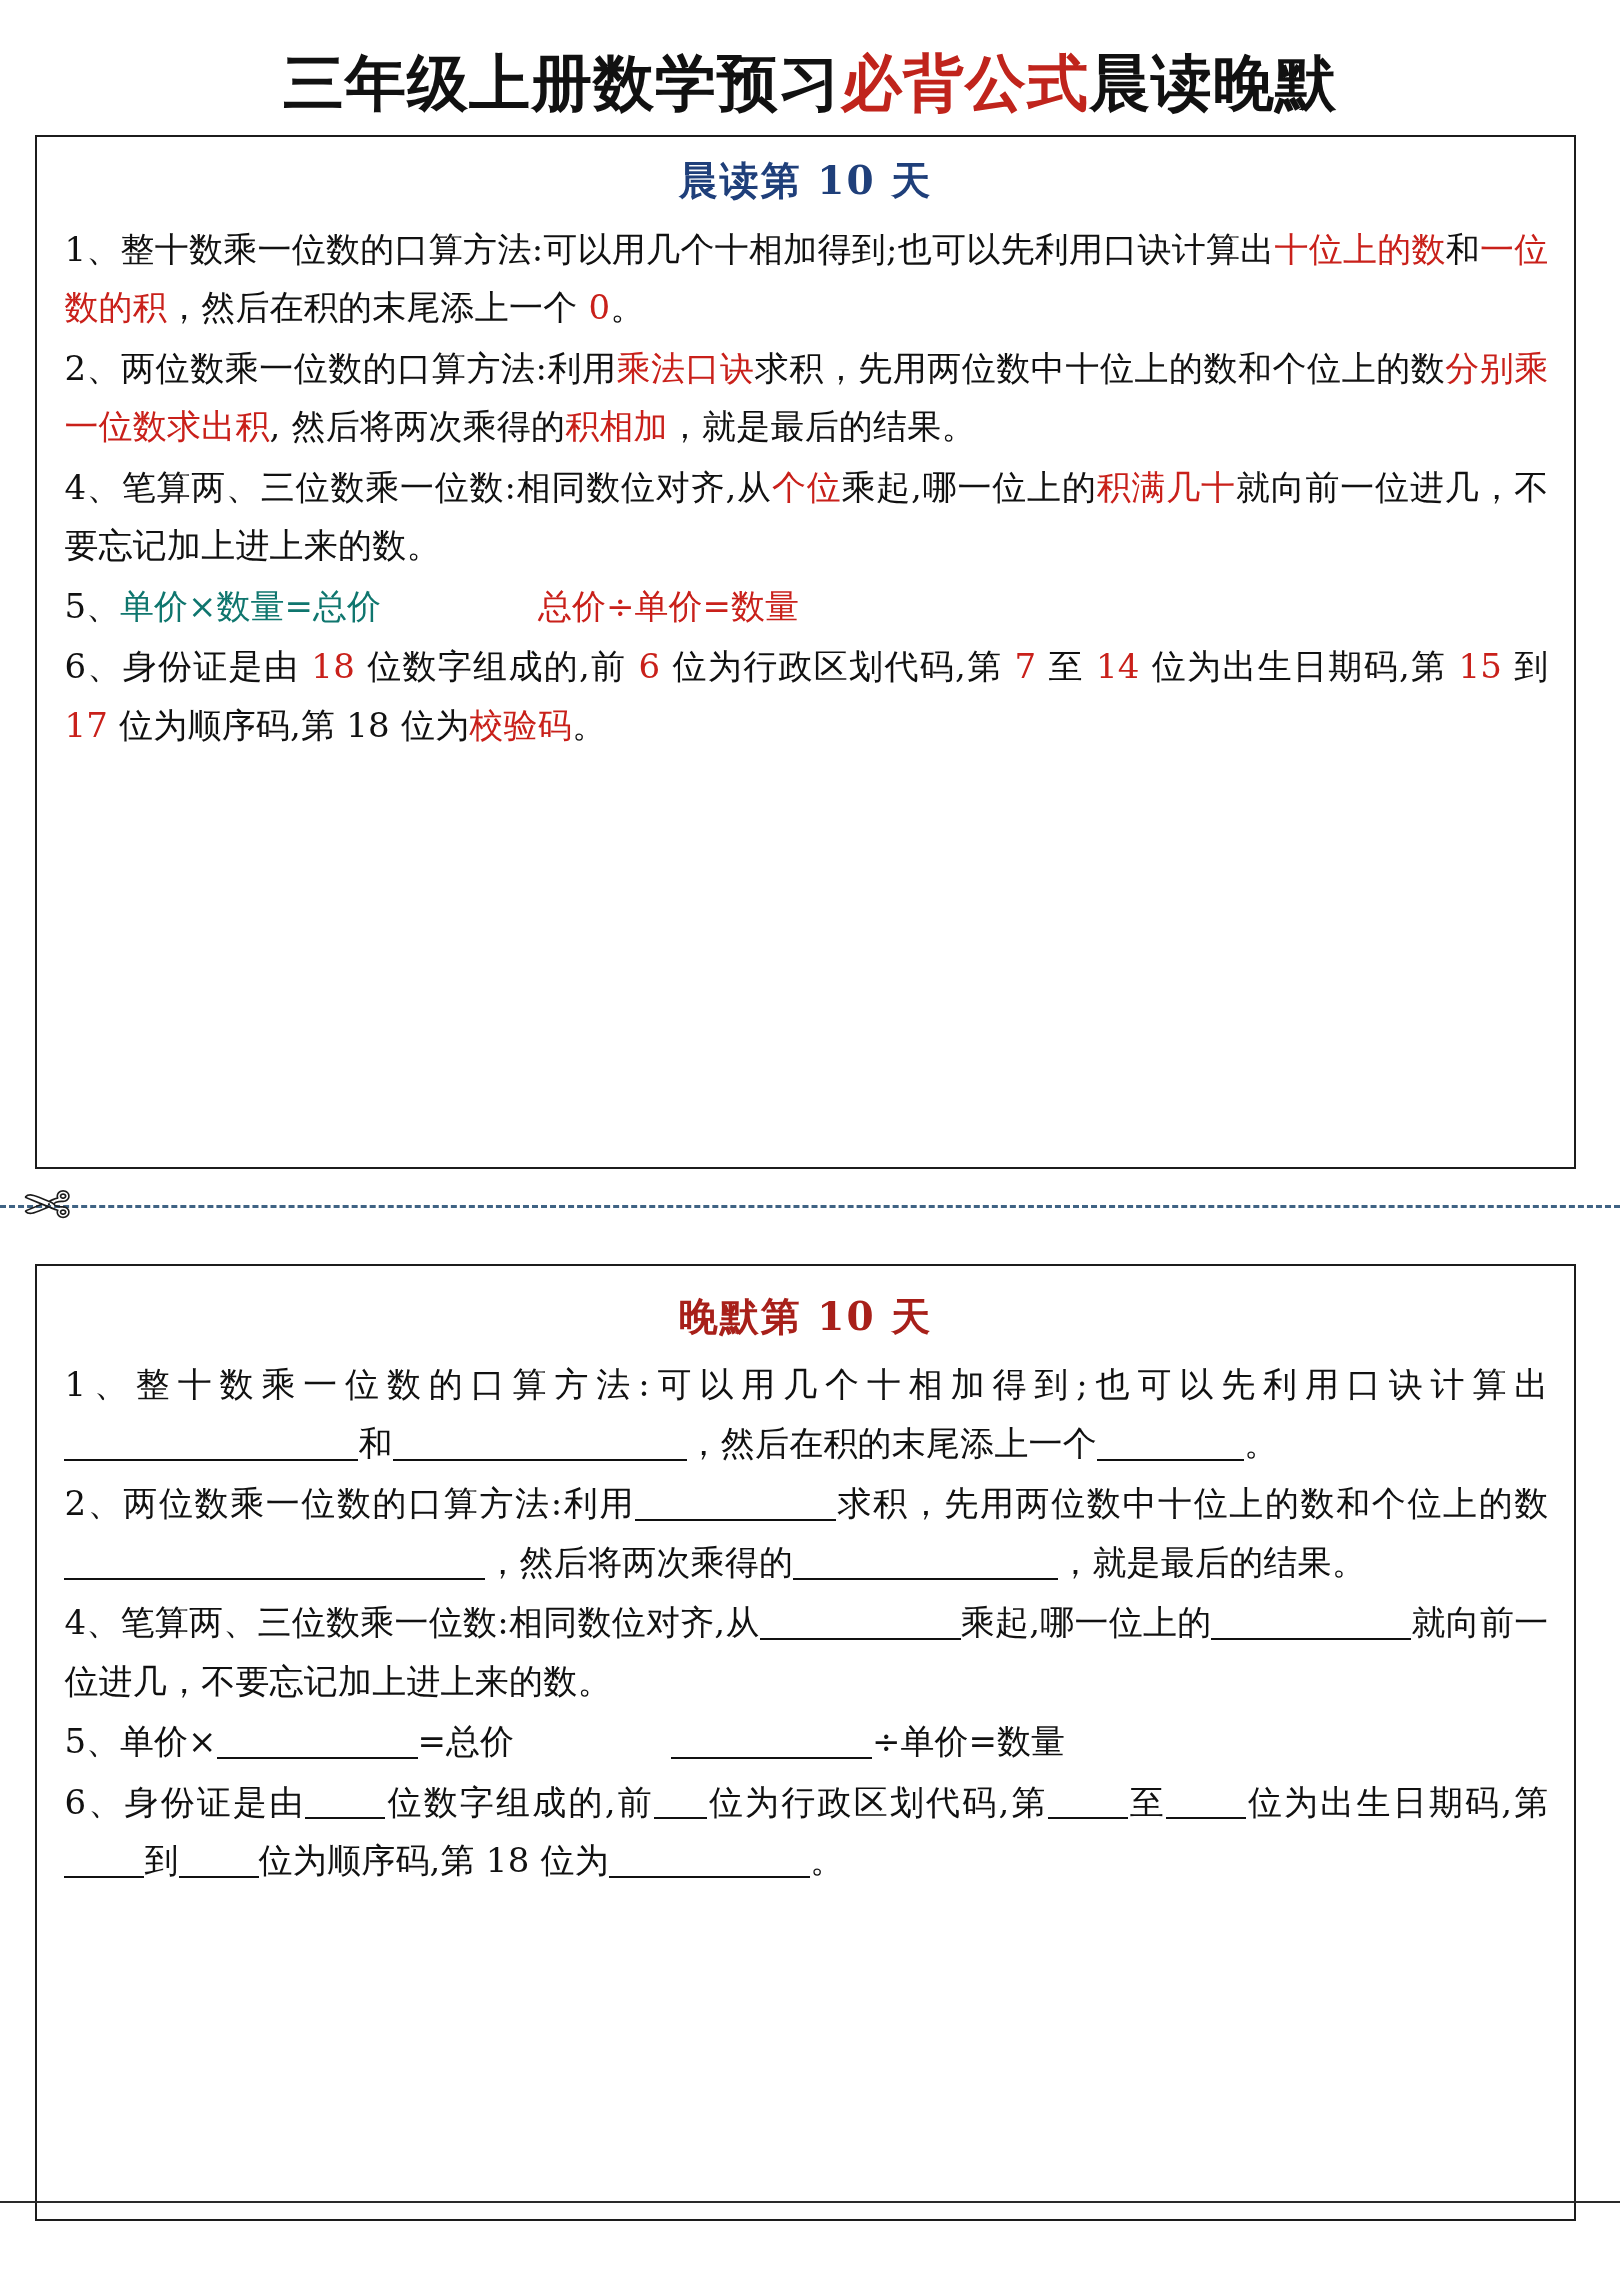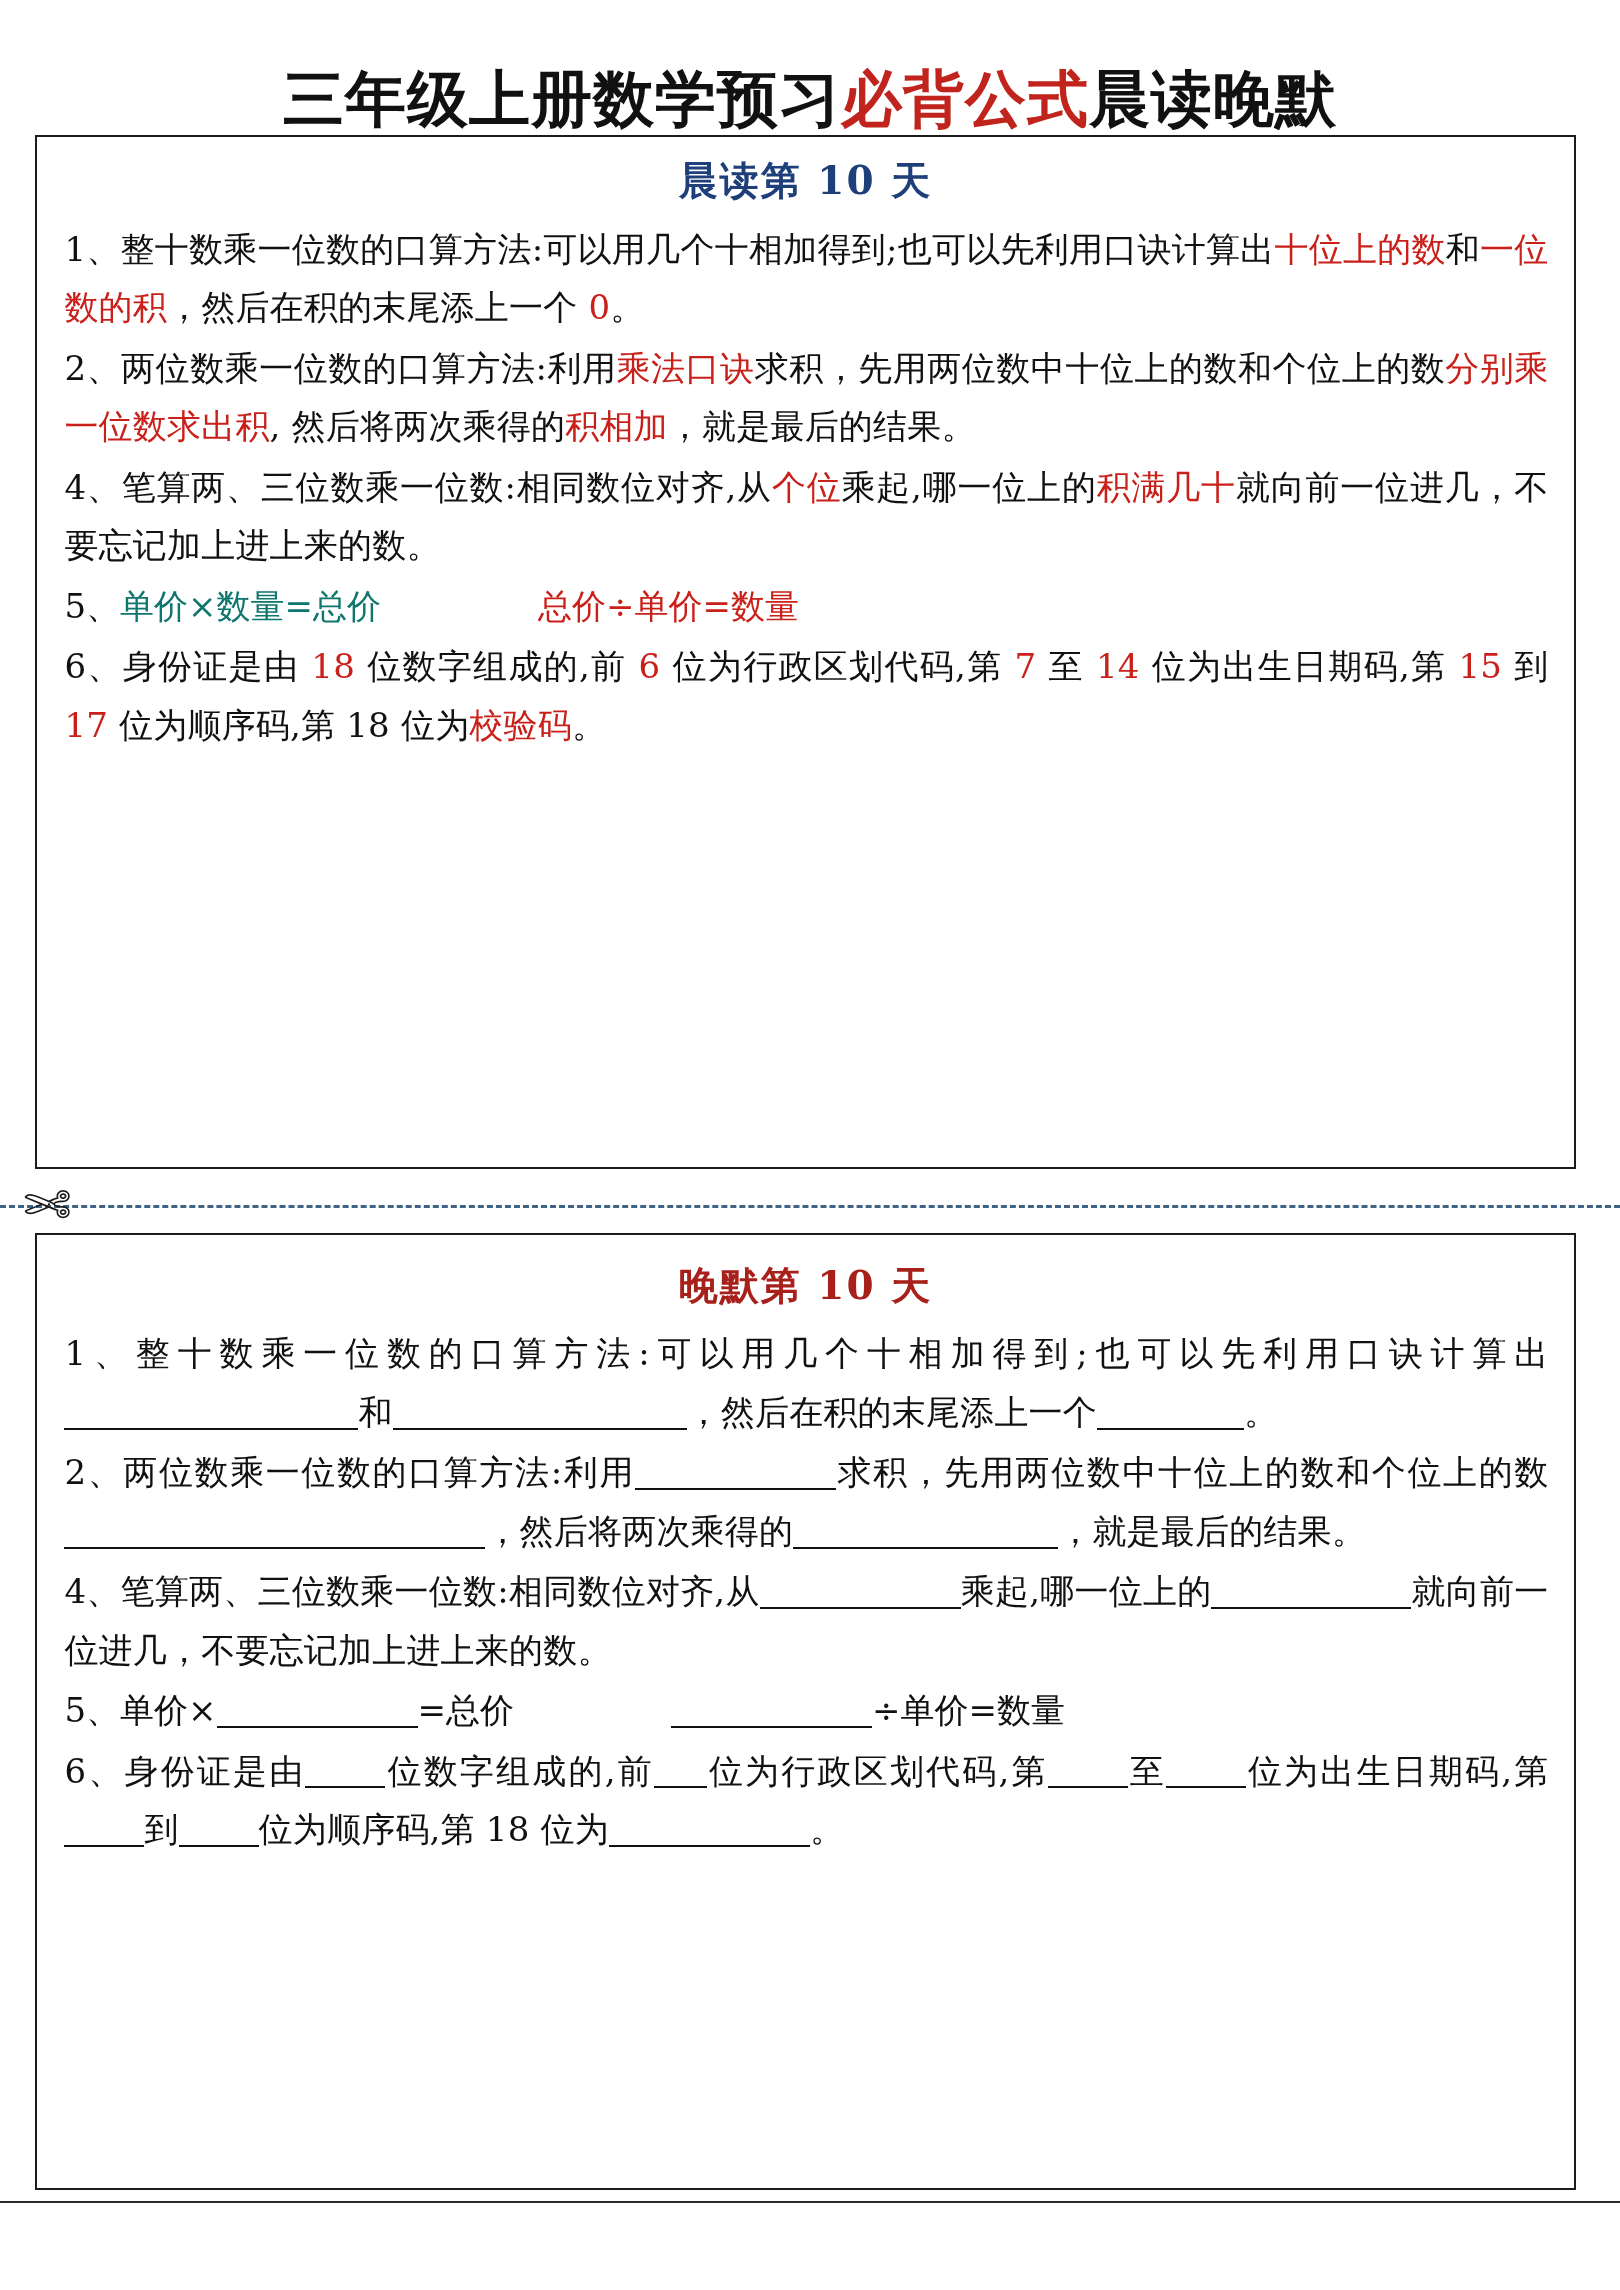--- a/index.html
+++ b/index.html
@@ -12,21 +12,21 @@
     overflow:hidden;
   }
   .page{
     position:absolute;inset:0;
     padding:0;
   }
 
   
   .title{
     position:absolute;
-    top:67px;left:0;right:0;
+    top:51px;left:0;right:0;
     text-align:center;
     font-family:"DejaVu Serif","Liberation Serif",serif;
     font-weight:bold;
     font-size:61px;
     letter-spacing:1px;
     white-space:nowrap;
     line-height:1.05;
   }
   .title .blk{color:#111111;}
   .title .red{color:#c0241c;}
@@ -34,21 +34,21 @@
   
   .box{
     position:absolute;
     left:35px;
     width:1541px;
     border:2.9px solid #1c1c1c;
     box-sizing:border-box;
     background:#fff;
   }
   #box-morning{ top:135px; height:1034px; }
-  #box-evening{ top:1233px; height:957px; }
+  #box-evening{ top:1264px; height:957px; }
 
   .sec-head{
     text-align:center;
     font-size:39px;
     font-weight:bold;
     letter-spacing:2px;
     margin-top:23.5px;
     margin-bottom:11.8px;
     font-family:"DejaVu Serif","Liberation Serif",serif;
   }

